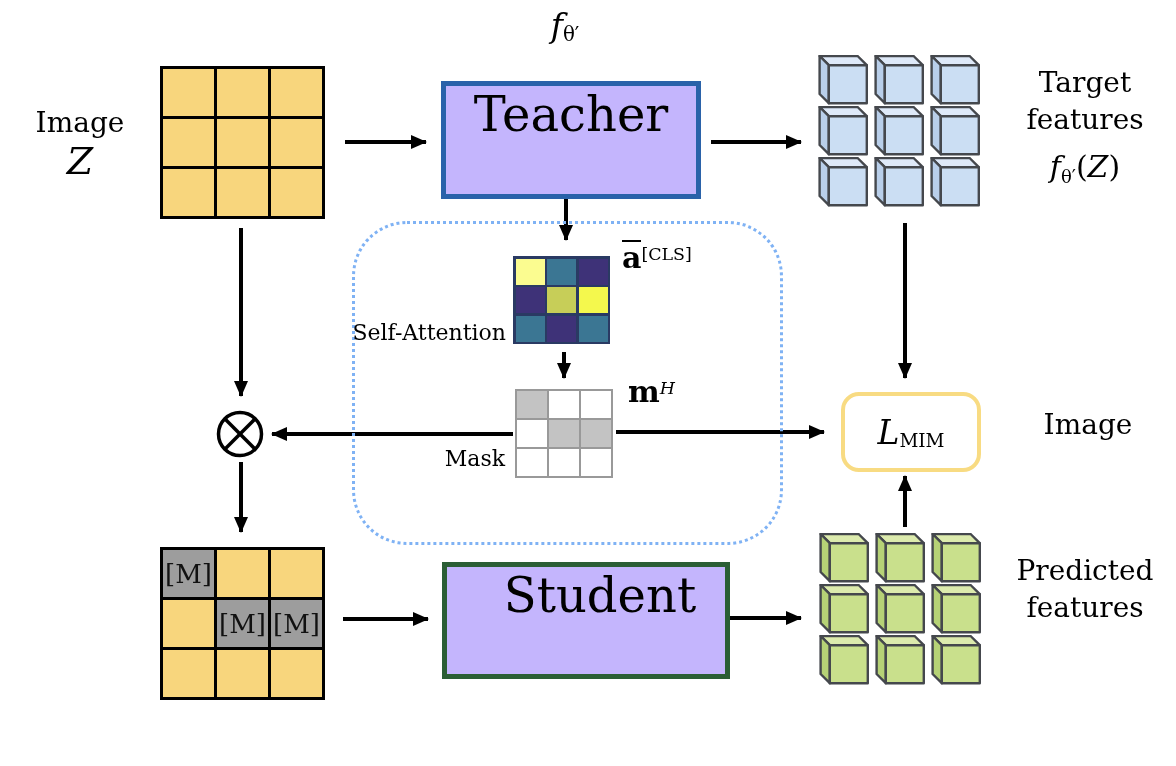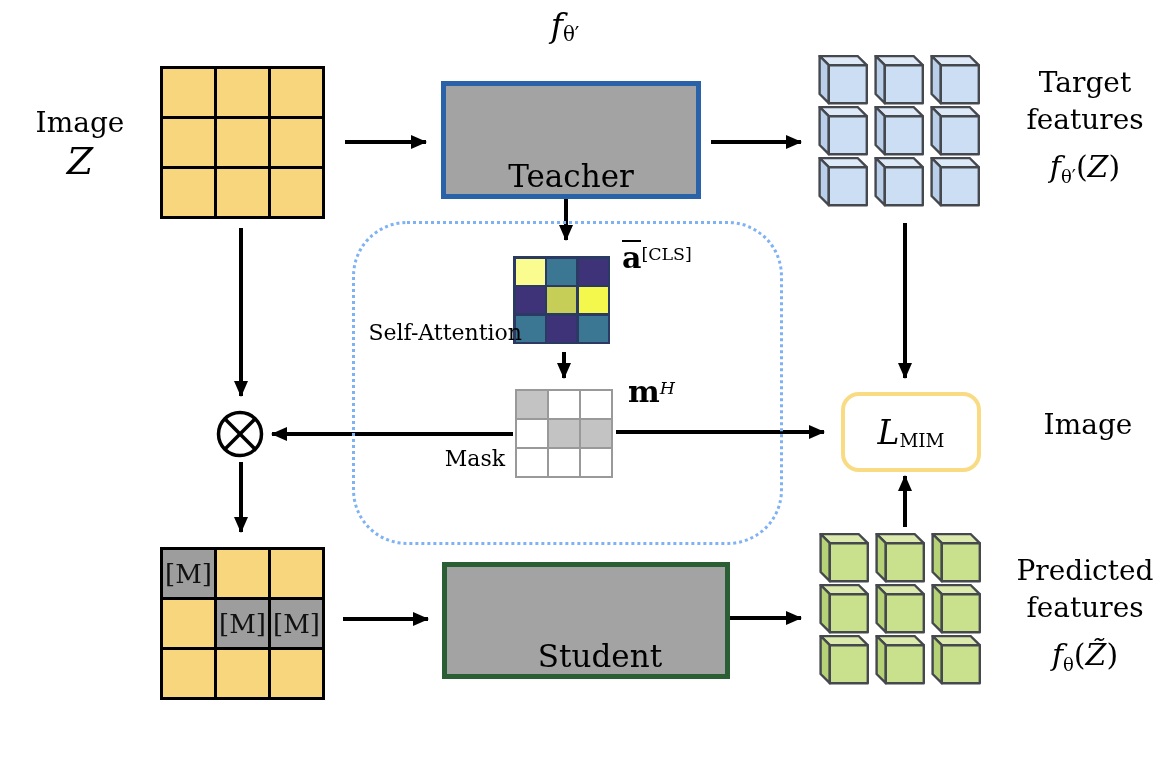--- a/index.html
+++ b/index.html
@@ -10,22 +10,22 @@
   .right{text-align:right;}
   .it{font-style:italic;}
   .bold{font-weight:bold;}
   sub{font-size:60%;vertical-align:-16%;}
   sup{font-size:58%;vertical-align:38%;}
   .lbl{font-size:28px;line-height:37px;}
   .small-lbl{font-size:22px;}
   .mvar{font-size:38px;font-style:italic;margin-top:2px;}
   .overlay{position:absolute;left:0;top:0;width:1176px;height:766px;pointer-events:none;}
   
-  .encbox{position:absolute;background:#a3a3a3;display:flex;align-items:flex-end;justify-content:center;
-          font-size:31px;}
+  .encbox{position:absolute;background:#c4b5fd;display:flex;align-items:flex-start;justify-content:center;
+          font-size:48px;}
   .teacher{border:5px solid var(--teacher-border,#2A62A9);}
   .student{border:5px solid var(--student-border,#2B5E35);padding-left:28px;}
   .lossbox{position:absolute;background:#fff;border:4.5px solid var(--loss-border,#F8DB82);
            border-radius:18px;display:flex;align-items:center;justify-content:center;font-size:33px;}
   .lossbox sub{font-size:56%;font-style:normal;}
   
   .dotted{position:absolute;border:3px dotted var(--dotted-border,#7FB2F4);border-radius:55px;}
   
   .pgrid{position:absolute;display:grid;grid-template-columns:repeat(3,51px);grid-auto-rows:47px;
          gap:3px;padding:3px;background:var(--patch-border,#000);}
@@ -162,21 +162,21 @@
       <div class="acell" style="background: rgb(62, 50, 120);"></div>
       <div class="acell" style="background: rgb(199, 206, 88);"></div>
       <div class="acell" style="background: rgb(244, 248, 77);"></div>
       <div class="acell" style="background: rgb(59, 118, 147);"></div>
       <div class="acell" style="background: rgb(62, 50, 120);"></div>
       <div class="acell" style="background: rgb(59, 118, 147);"></div>
     </div>
   <div class="abs math-md" style="left:622px;top:240px;">
     <span class="ovl bold">a</span><sup style="font-style:normal;">[CLS]</sup>
   </div>
-  <div class="abs small-lbl right" style="left:348px;top:320px;width:158px;margin-left:16px;">Self-Attention</div>
+  <div class="abs small-lbl right" style="left:348px;top:320px;width:158px;">Self-Attention</div>
 
   <div class="kgrid" style="left:515px;top:389px;">
       <div class="kcell" style="background: rgb(195, 195, 195);"></div>
       <div class="kcell" style="background: rgb(255, 255, 255);"></div>
       <div class="kcell" style="background: rgb(255, 255, 255);"></div>
       <div class="kcell" style="background: rgb(255, 255, 255);"></div>
       <div class="kcell" style="background: rgb(195, 195, 195);"></div>
       <div class="kcell" style="background: rgb(195, 195, 195);"></div>
       <div class="kcell" style="background: rgb(255, 255, 255);"></div>
       <div class="kcell" style="background: rgb(255, 255, 255);"></div>
@@ -251,18 +251,15 @@
       </svg>
       <svg viewBox="0 0 52 50" width="52" height="50">
         <polygon points="11.8,10.2 49.8,10.2 40.6,1 2.6,1" fill="#DCEBAD" stroke="#45484D" stroke-width="2.4" stroke-linejoin="round"></polygon>
         <polygon points="11.8,10.2 11.8,48.2 2.6,39 2.6,1" fill="#B6D276" stroke="#45484D" stroke-width="2.4" stroke-linejoin="round"></polygon>
         <polygon points="11.8,10.2 49.8,10.2 49.8,48.2 11.8,48.2" fill="#C9E08C" stroke="#45484D" stroke-width="2.4" stroke-linejoin="round"></polygon>
       </svg>
     </div>
   <div class="abs lbl center" style="left:1000px;top:552px;width:170px;">
     <div>Predicted</div>
     <div>features</div>
-    <div class="math-md" style="margin-top:10px;">
-      <span class="it">f</span><sub>θ</sub><span>(</span><span class="it">Z̃</span><span>)</span>
-    </div>
   </div>
 
 </div>
 
 </body></html>

